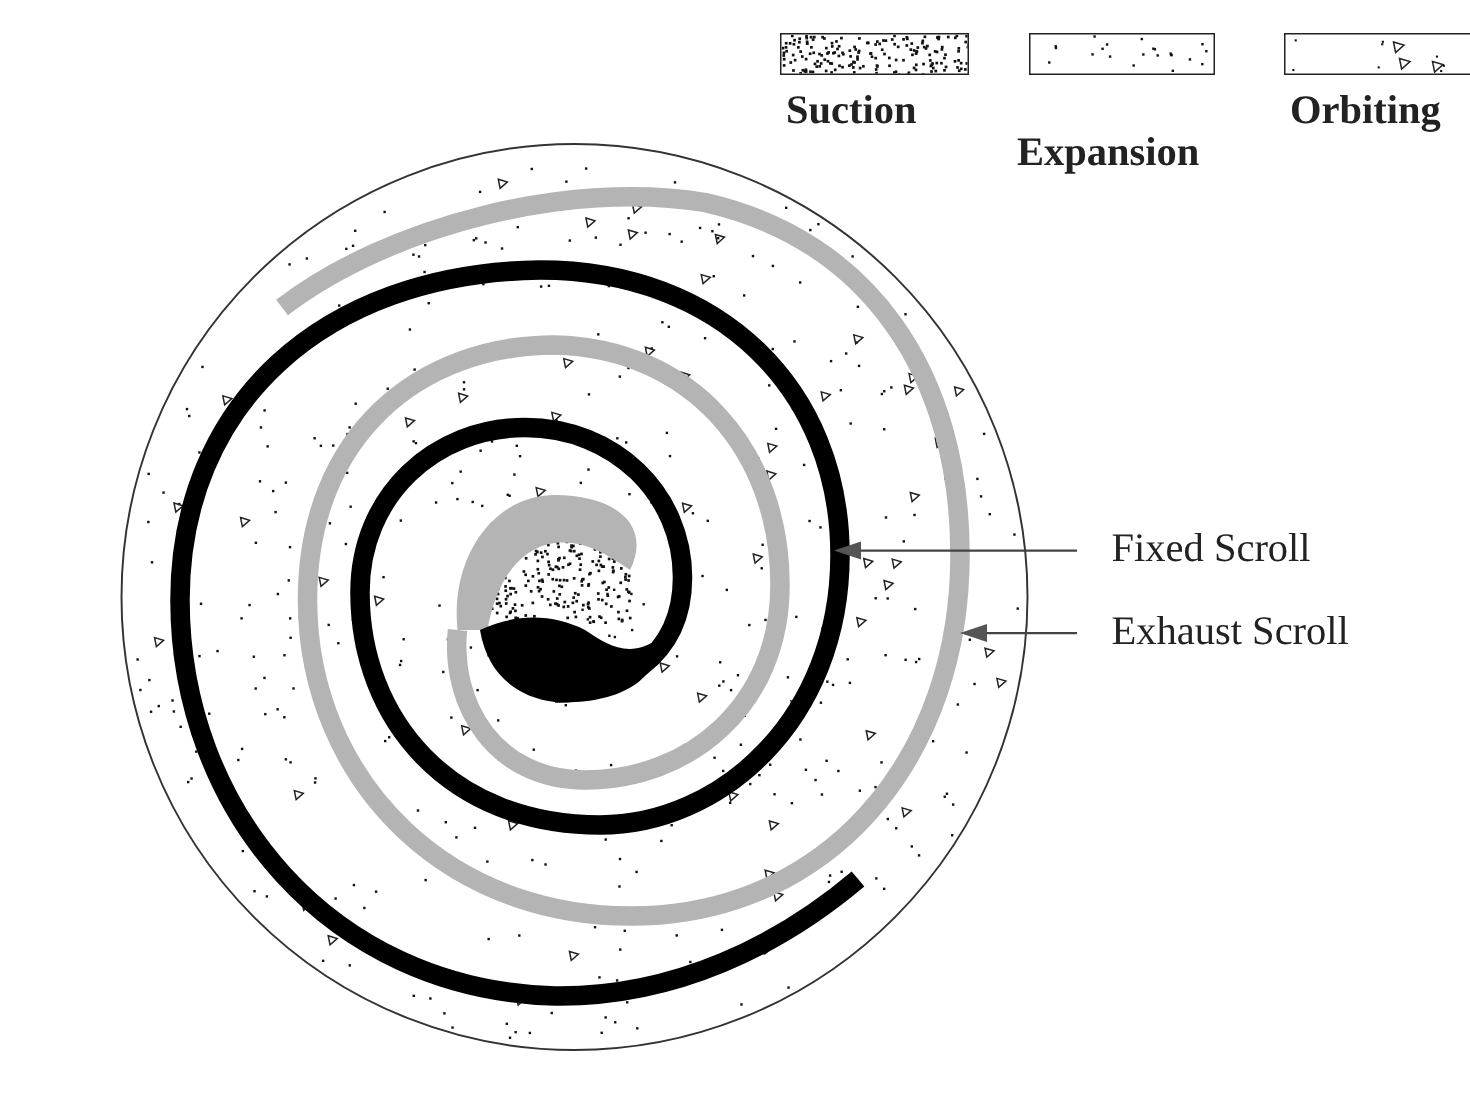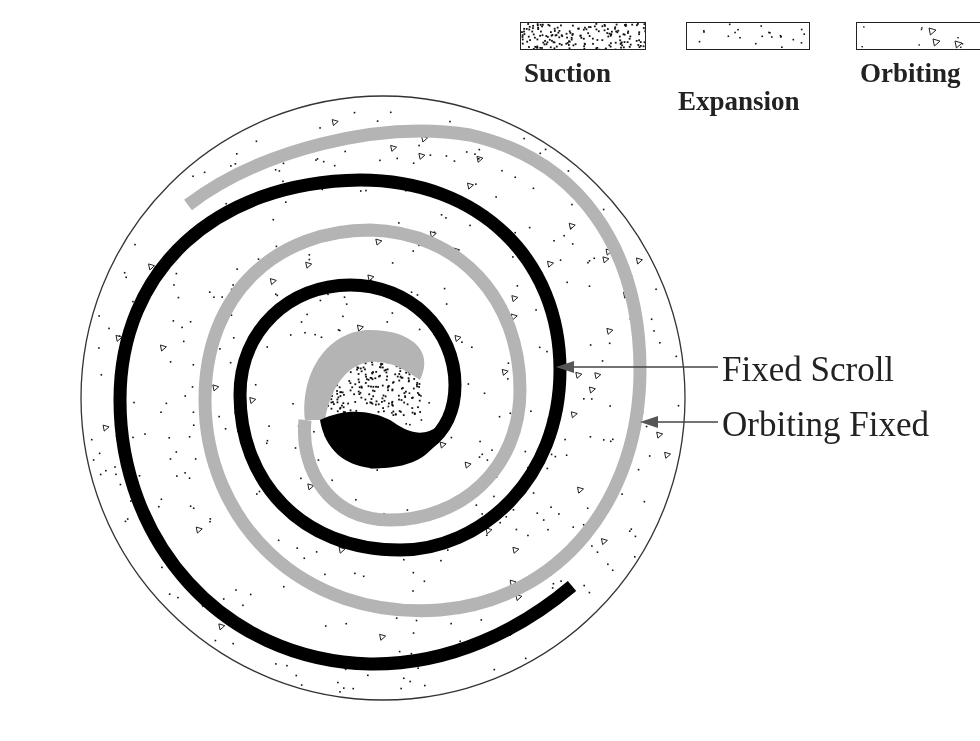--- a/index.html
+++ b/index.html
@@ -1,20 +1,20 @@
 <!DOCTYPE html>
 <html><head>
 <meta charset="utf-8">
 <style>
   html, body { margin:0; padding:0; background:#ffffff; }
   body { width:980px; height:741px; position:relative; overflow:hidden; font-family:"Liberation Serif","DejaVu Serif",serif; }
   #legend { position:absolute; left:0; top:0; }
   .legend-swatch { position:absolute; border:1.5px solid #222; box-sizing:border-box; background:#fff; overflow:hidden; }
   .legend-label { position:absolute; font-size:27px; color:#222; white-space:nowrap;font-weight:bold; }
-  .callout-label { position:absolute; font-size:35px; color:#222; white-space:nowrap; }
+  .callout-label { position:absolute; font-size:27px; color:#222; white-space:nowrap;margin-left:19px; }
   svg#diagram { position:absolute; left:0; top:0; }
 </style>
 </head>
 <body>
 
 <svg id="diagram" width="980" height="741" viewBox="0 0 980 741" xmlns="http://www.w3.org/2000/svg">
   <defs>
     <clipPath id="casing-clip">
         <circle cx="383" cy="398" r="302"></circle>
       </clipPath>
@@ -1008,13 +1008,13 @@
         <rect x="6.113897462277092" y="3.2208847736625517" width="1.4" height="1.4" fill="#111"></rect>
         <polygon points="72,5 79,7.1 73.4,12" fill="none" stroke="#222" stroke-width="1"></polygon>
         <polygon points="76,16 83,18.1 77.4,23" fill="none" stroke="#222" stroke-width="1"></polygon>
         <polygon points="98,18 105,20.1 99.4,25" fill="none" stroke="#222" stroke-width="1"></polygon>
       </svg>
   </div>
   <div class="legend-label" style="left:860px;top:58px;">Orbiting</div>
 </div>
 
 <div class="callout-label" style="left:722px;top:350px;">Fixed Scroll</div>
-<div class="callout-label" style="left:722px;top:405px;">Orbiting Fixed</div>
+<div class="callout-label" style="left:722px;top:405px;">Exhaust Scroll</div>
 
 </body></html>

